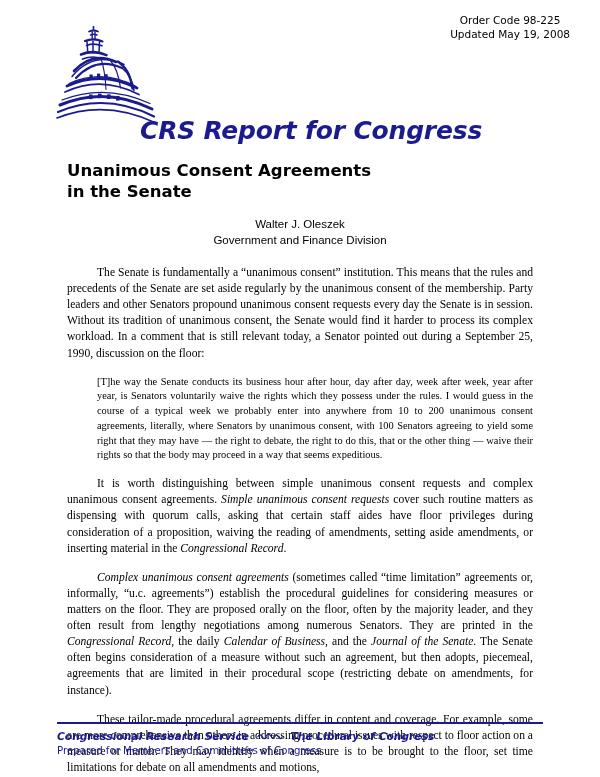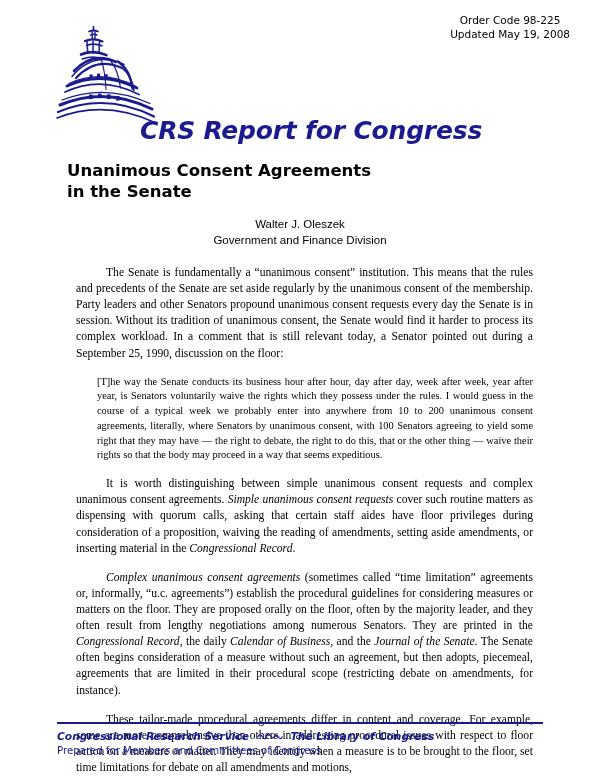--- a/index.html
+++ b/index.html
@@ -86,21 +86,21 @@
   .doc-author .a-line { display: block; }
 
   
   .body-col {
     position: absolute;
     top: 265px;
     left: 67px;
     width: 466px;
   }
   p.para {
-    margin: 0 0 13px 9px;
+    margin: 0 0 13px 0;
     font-size: 11.6px;
     line-height: 1.39;
     text-align: justify;
     text-indent: 30px;
     font-family: "Liberation Serif", serif;
   }
   blockquote.quote {
     margin: 0 0 13px 0;
     padding: 0 0 0 30px;
     font-size: 10.4px;

